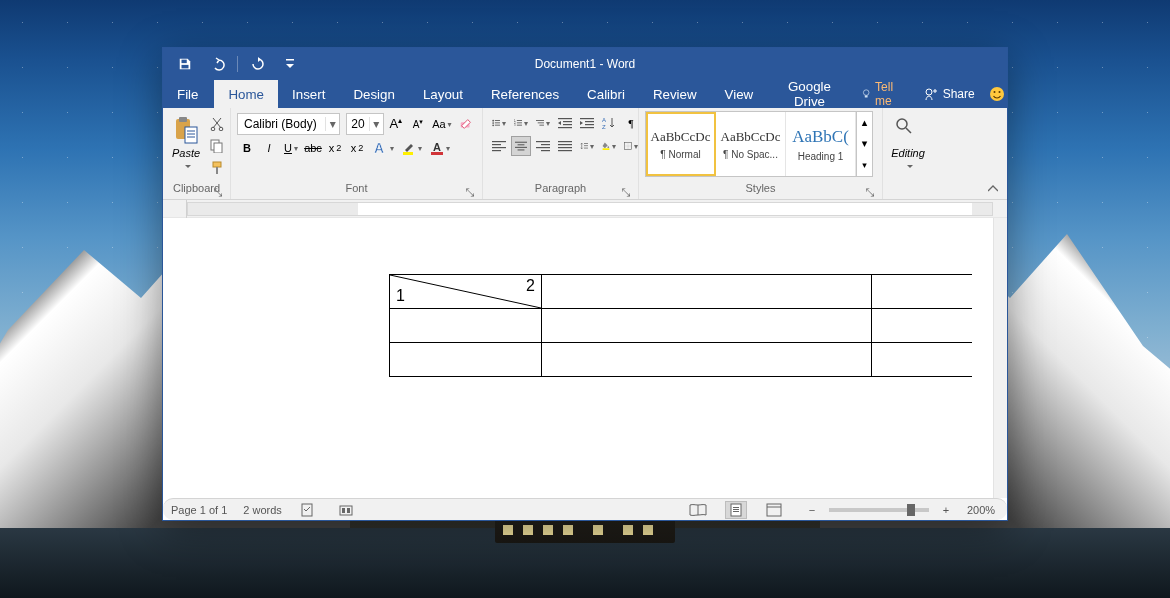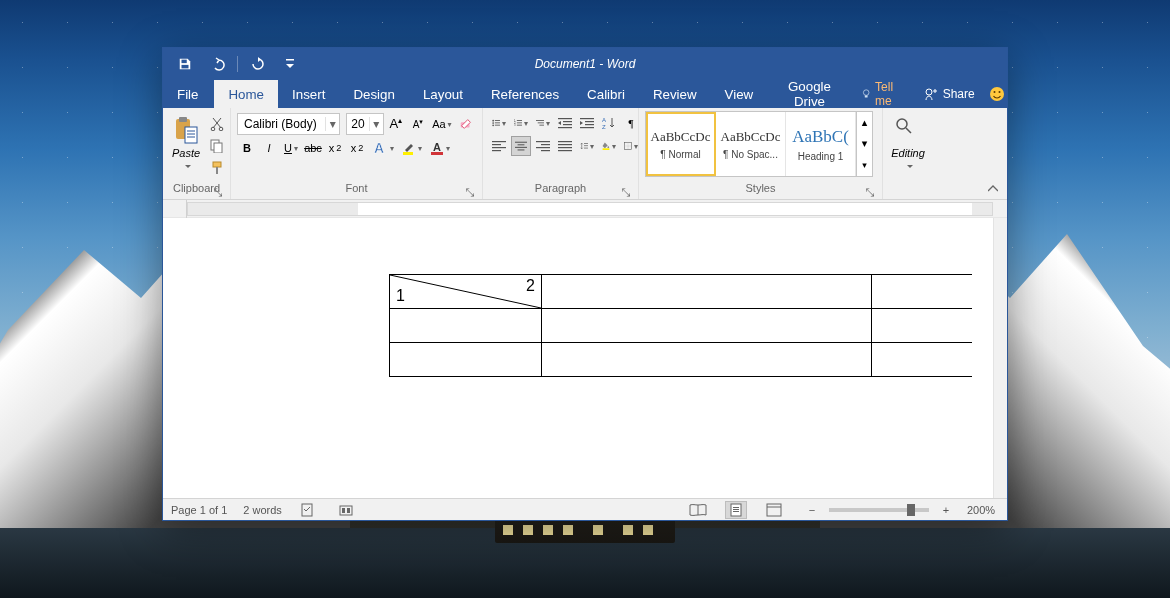--- a/index.html
+++ b/index.html
@@ -46,21 +46,21 @@
     background:#fff; box-shadow:0 10px 40px rgba(0,0,0,.4);
     border:1px solid #2a5699;
     display:flex; flex-direction:column;
   }
 
   
   .titlebar { height:32px; background:#2b579a; color:#fff; display:flex; align-items:center; font-size:12px; position:relative; }
   .qat { display:flex; align-items:center; gap:4px; padding:0 8px; height:100%; }
   .qat button, .win-controls button { background:none; border:none; color:#fff; width:28px; height:100%; cursor:pointer; display:flex; align-items:center; justify-content:center; }
   .qat .sep { width:1px; height:16px; background:rgba(255,255,255,.3); margin:0 2px; }
-  .title-center { position:absolute; left:50%; transform:translateX(-50%); white-space:nowrap;font-style:italic; }
+  .title-center { position:absolute; left:50%; transform:translateX(-50%); white-space:nowrap; }
   .title-right { margin-left:auto; display:flex; align-items:center; height:100%; }
   .user-name { padding:0 12px; }
   .win-controls { display:flex; height:100%; }
   .win-controls button { width:40px; }
 
   
   .tabbar { height:28px; background:#2b579a; display:flex; align-items:stretch; font-size:12px; color:#fff; }
   .tabbar .tab { background:none; border:none; color:#fff; padding:0 14px; cursor:pointer; display:flex; align-items:center; }
   .tabbar .tab.file { margin-right:2px; }
   .tabbar .tab.active { background:#f1f1f1; color:#2b579a; }
@@ -118,21 +118,21 @@
   .doc-table td { border:1px solid #000; height:34px; }
   .doc-table td.c1 { width:152px; }
   .doc-table td.c2 { width:330px; }
   .doc-table td.c3 { width:100px; }
   .cell-diag { position:relative; font-size:16px; font-family:Calibri,sans-serif; }
   .cell-diag .v1 { position:absolute; left:6px; bottom:3px; }
   .cell-diag .v2 { position:absolute; right:6px; top:2px; }
   .scrollbar-v { position:absolute; right:0; top:0; bottom:0; width:14px; background:#f1f1f1; border-left:1px solid #e3e3e3; }
 
   
-  .statusbar { height:22px; background:#f1f1f1; border-top:1px solid #d4d4d4; display:flex; align-items:center; font-size:11px; color:#555; padding:0 8px; gap:16px; }
+  .statusbar { height:22px; background:#f1f1f1; border-top:1px solid #d4d4d4; display:flex; align-items:center; font-size:11px; color:#555; padding:0 8px; gap:16px;border-radius:10px; }
   .statusbar .spacer { flex:1; }
   .viewbtn { width:22px; height:18px; display:flex; align-items:center; justify-content:center; cursor:pointer; }
   .viewbtn.active { background:#d8d8d8; border:1px solid #bdbdbd; }
   .zoom { display:flex; align-items:center; gap:6px; }
   .zoom-track { width:100px; height:4px; background:#c8c8c8; position:relative; }
   .zoom-thumb { position:absolute; top:-4px; width:8px; height:12px; background:#666; }
 
   svg { display:block; }
   .dd-caret::after { content:""; display:inline-block; border:3px solid transparent; border-top-color:#666; margin-left:3px; transform:translateY(2px); }
 </style>

